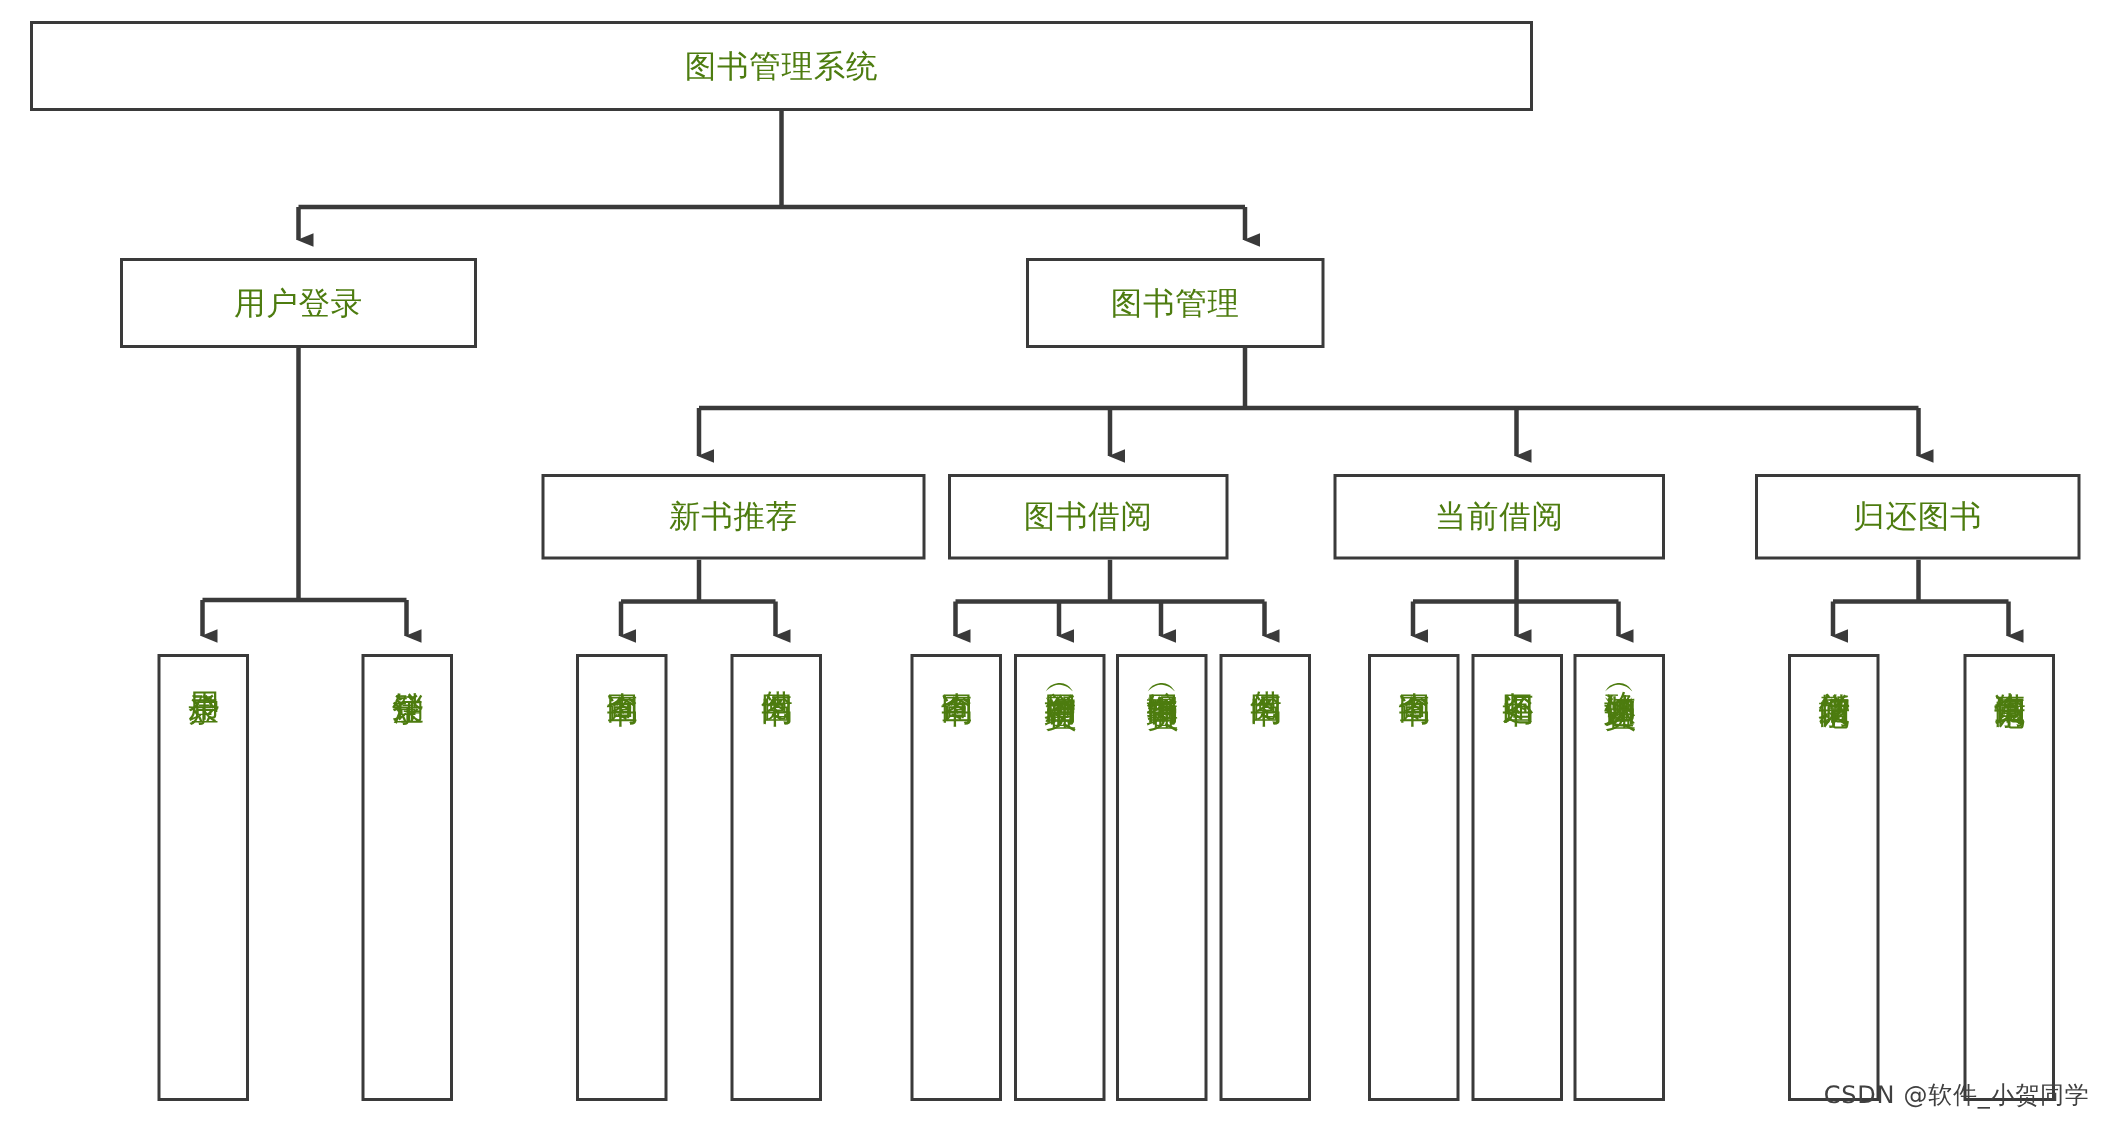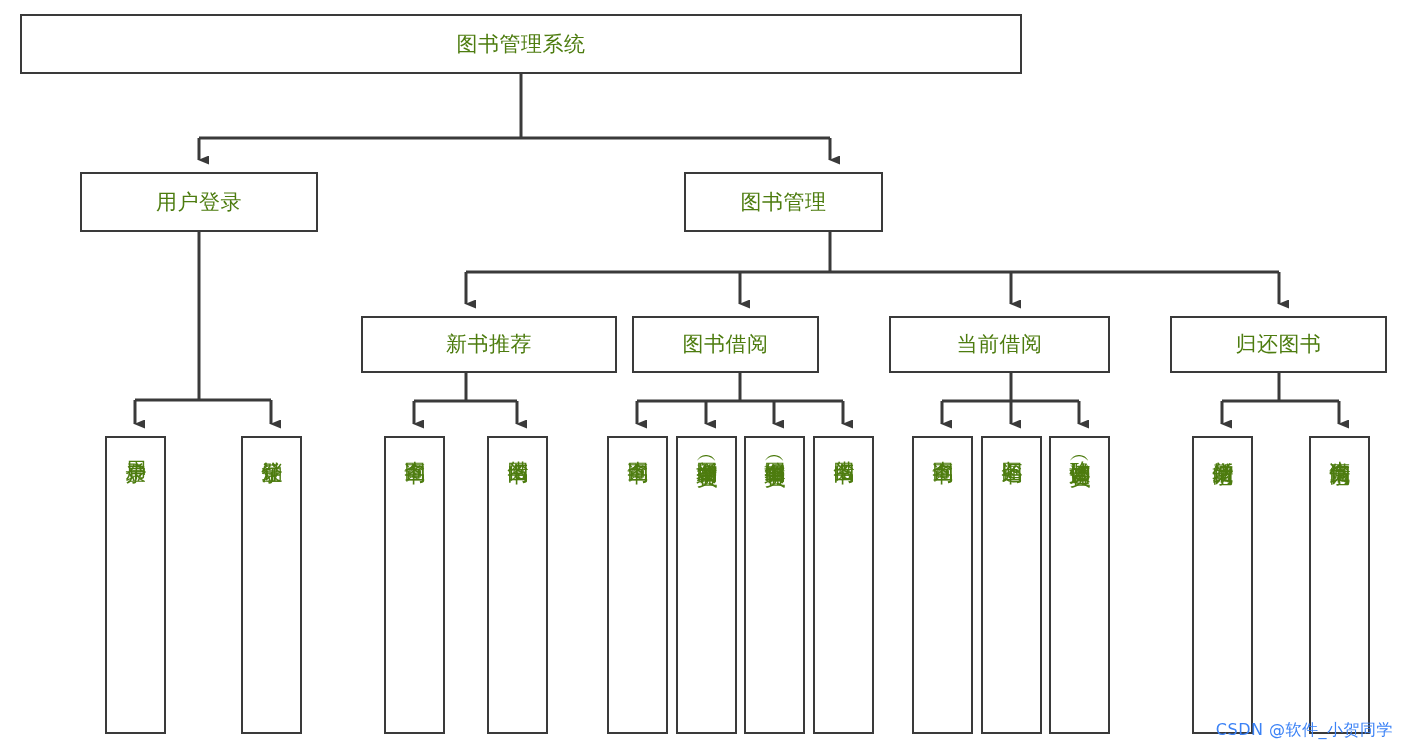--- a/index.html
+++ b/index.html
@@ -59,21 +59,21 @@
     font-size: 21px;
     line-height: 1.0;
     letter-spacing: 1px;
     white-space: nowrap;
   }
   .watermark {
     position: absolute;
     right: 12px;
     bottom: 6px;
     font-size: 16px;
-    color: #3b82f6;
+    color: #404040;
     letter-spacing: 0.5px;
     z-index: 5;
     white-space: nowrap;
     font-family: "DejaVu Sans", "Liberation Sans", sans-serif;
   }
 </style>
 </head>
 <body>
 
 <div id="diagram-root">

